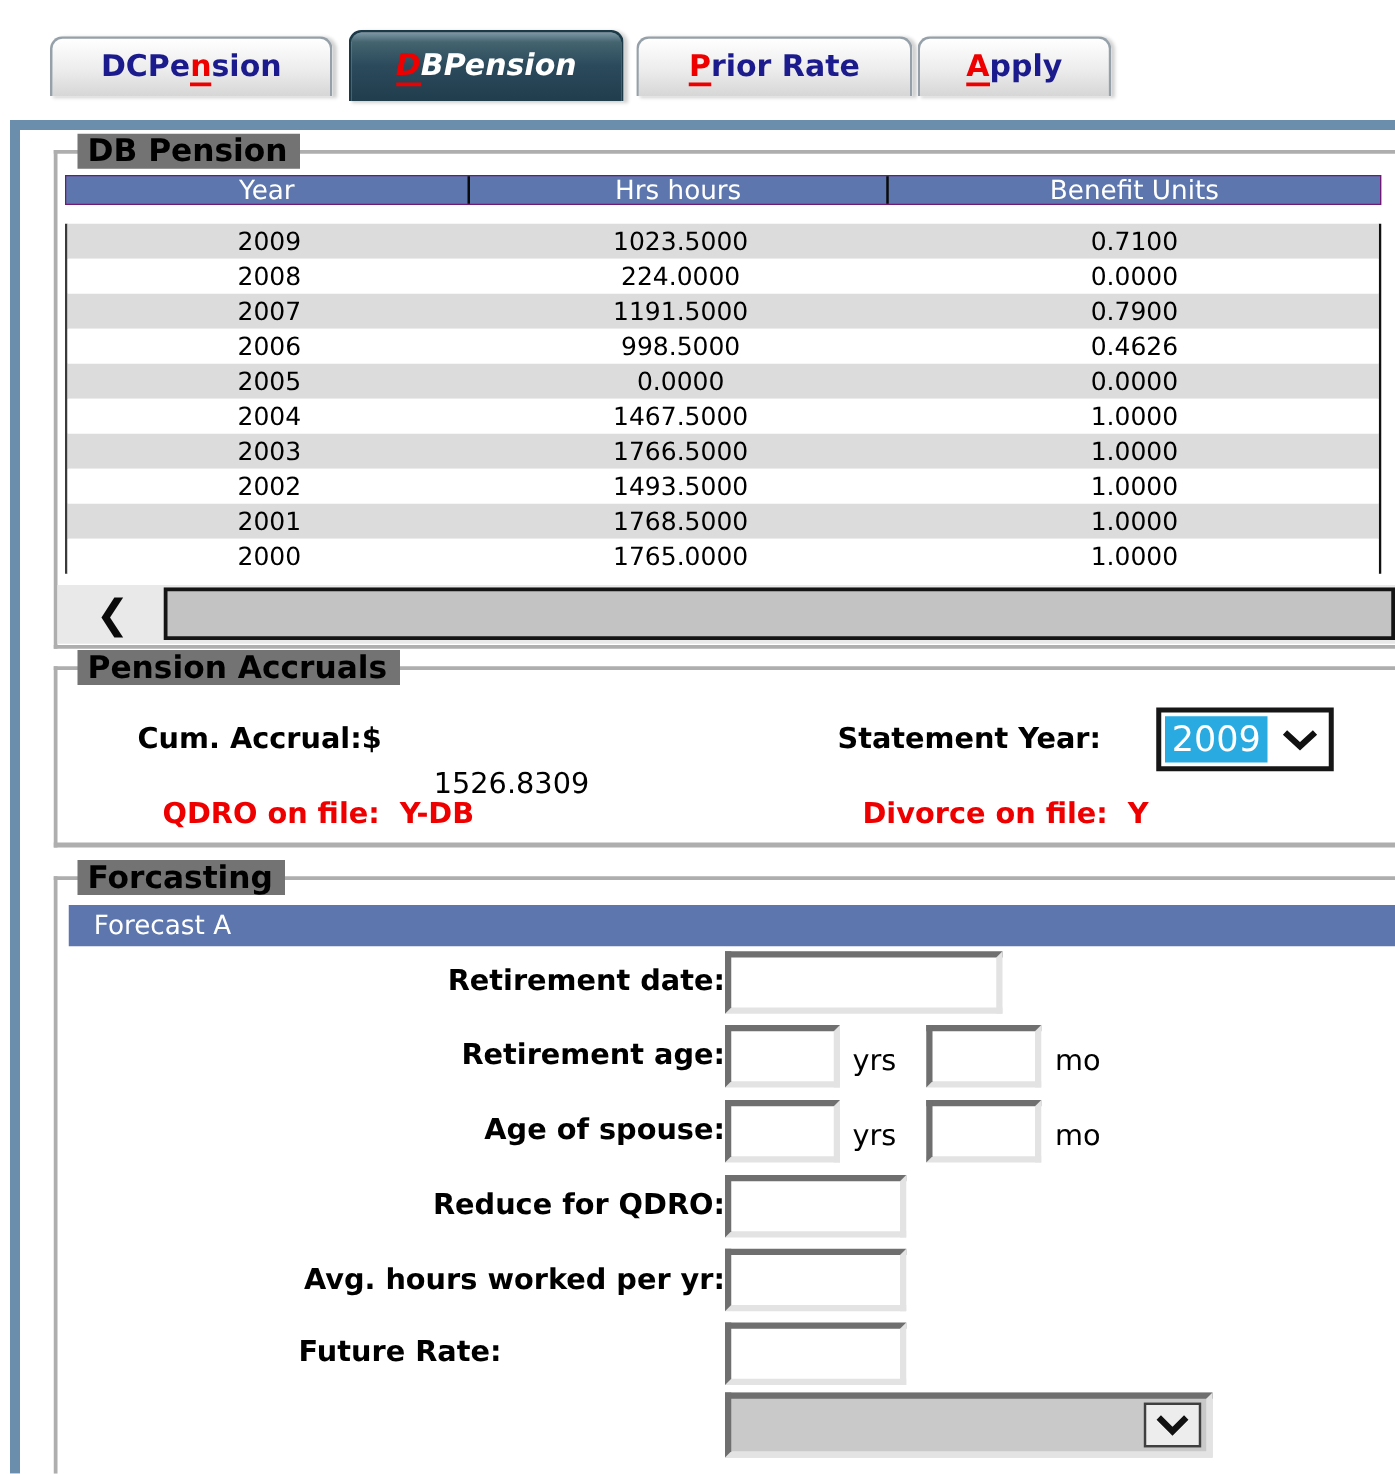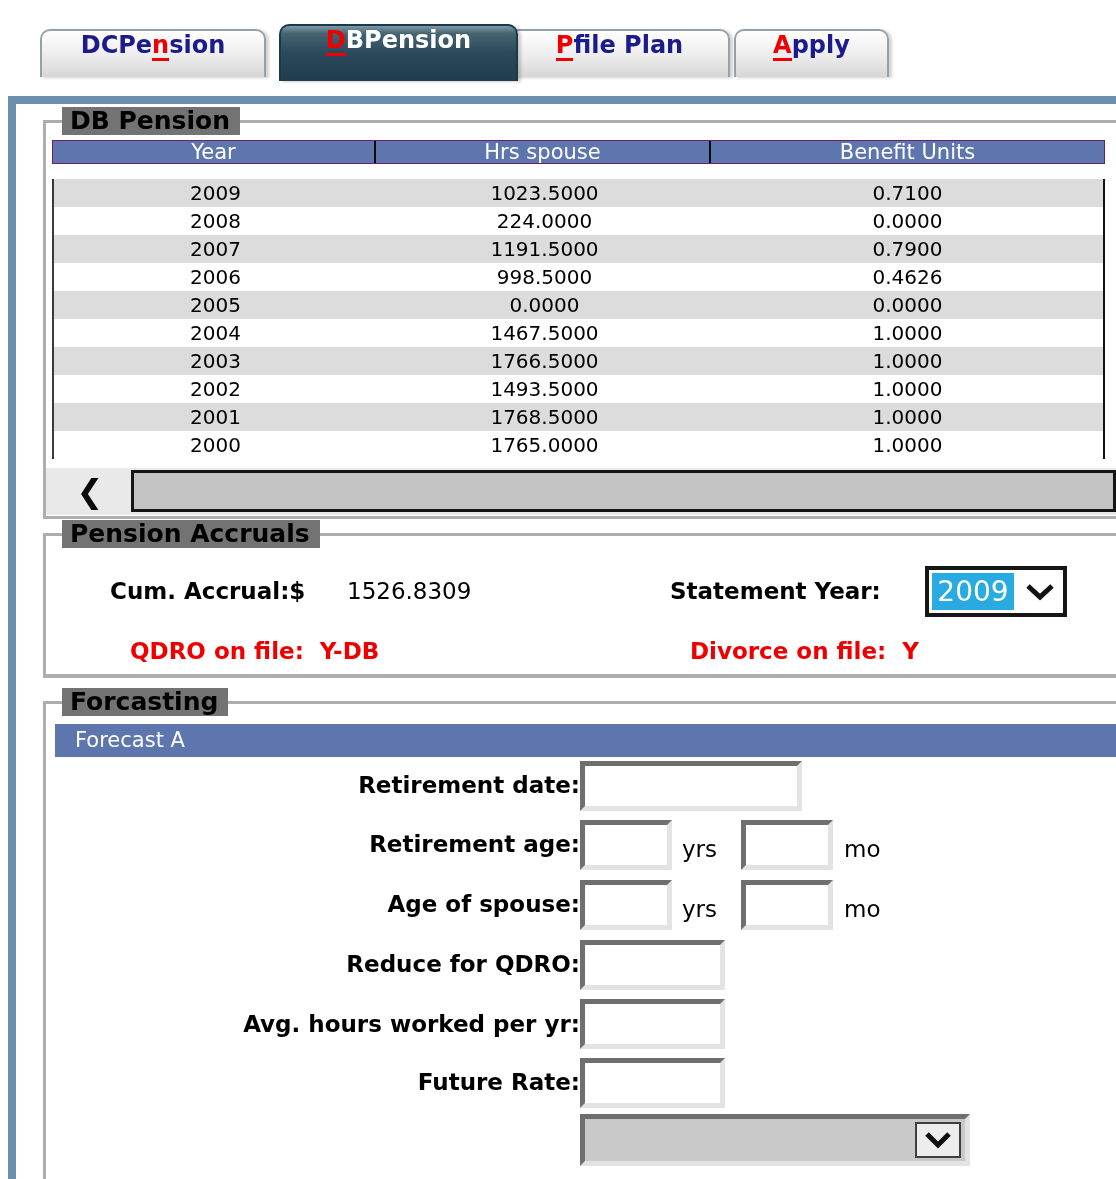--- a/index.html
+++ b/index.html
@@ -3,29 +3,29 @@
 <meta charset="utf-8">
 <style>
   html,body{margin:0;padding:0;background:#fff;}
   .canvas{position:relative;width:1116px;height:1179px;overflow:hidden;
           font-family:"DejaVu Sans","Liberation Sans",sans-serif;background:#fff;}
 
   
   .tab{position:absolute;top:29px;height:48px;border-radius:10px 10px 0 0;
        border:2px solid #96a0a8;border-bottom:none;box-sizing:border-box;
        background:linear-gradient(180deg,#ffffff 0%,#ececec 55%,#d6d6d6 100%);
-       display:flex;align-items:flex-start;justify-content:center;
+       display:flex;align-items:center;justify-content:center;
        font-size:24px;font-weight:bold;color:var(--tab-navy);
        box-shadow:3px 1px 3px rgba(0,0,0,.18);cursor:default;}
   .tab.active{top:24px;height:57px;color:#fff;border-color:#1c3947;
        background:linear-gradient(180deg,#7d98a7 0%,#44646f 14%,var(--active-tab-dark) 48%,#203d4c 100%);
        z-index:3;}
   .tab .mn{color:var(--alert-red);display:inline-block;border-bottom:3px solid var(--alert-red);line-height:1.05;}
   .tab1{left:40px;width:226px;}
-  .tab2{left:279px;width:239px;}
+  .tab2{left:279px;width:220px;font-style:italic;}
   .tab3{left:509px;width:221px;}
   .tab4{left:734px;width:155px;}
 
   
   .panel{position:absolute;left:8px;top:96px;width:1108px;height:1083px;
          border-top:8px solid var(--panel-border);border-left:8px solid var(--panel-border);
          box-sizing:border-box;background:#fff;}
 
   
   .groupbox{position:absolute;box-sizing:border-box;border:3px solid #aeaeae;border-right:none;background:transparent;}
@@ -52,21 +52,21 @@
   .hscroll-bg{position:absolute;left:46px;top:468px;width:1070px;height:47px;background:#e9e9e9;}
   .hscroll-btn{position:absolute;left:54px;top:470px;width:72px;height:42px;background:#e9e9e9;
                display:flex;align-items:center;justify-content:center;
                font-size:32px;font-weight:bold;color:#0a0a0a;cursor:pointer;}
   .hscroll-track{position:absolute;left:131px;top:470px;width:985px;height:42px;
                  background:#c3c3c3;border:3px solid #141414;box-sizing:border-box;cursor:pointer;}
 
   
   .txt{position:absolute;white-space:nowrap;}
   .lbl-b{font-size:23px;font-weight:bold;color:#000;}
-  .val-r{font-size:23px;font-weight:normal;color:#000;}
+  .val-r{font-size:23px;font-weight:normal;color:#000;margin-top:36px;}
   .red-b{font-size:23px;font-weight:bold;color:var(--alert-red);}
 
   .sy-combo{position:absolute;left:925px;top:566px;width:142px;height:51px;box-sizing:border-box;
             border:4px solid #161616;background:#fff;display:flex;align-items:stretch;cursor:pointer;}
   .sy-value{margin:3px;width:82px;background:var(--highlight-blue);color:#fff;font-size:28px;
             display:flex;align-items:center;justify-content:center;}
   .sy-btn{flex:1;display:flex;align-items:center;justify-content:center;}
 
   
   .fc-banner{position:absolute;left:55px;top:724px;width:1061px;height:33px;background:var(--header-blue);
@@ -86,36 +86,36 @@
 
 <div class="canvas">
 
   <div class="tab tab1">
     <span><span>DCPe</span><span class="mn">n</span><span>sion</span></span>
   </div>
   <div class="tab tab2 active">
     <span><span></span><span class="mn">D</span><span>BPension</span></span>
   </div>
   <div class="tab tab3">
-    <span><span></span><span class="mn">P</span><span>file Plan</span></span>
+    <span><span></span><span class="mn">P</span><span>rior Rate</span></span>
   </div>
   <div class="tab tab4">
     <span><span></span><span class="mn">A</span><span>pply</span></span>
   </div>
 
   <div class="panel"></div>
 
   <div class="groupbox gb-db">
     <span class="gb-label">DB Pension</span>
   </div>
 
   <div class="ptable">
     <div class="thead">
       <div class="th c0">Year</div>
-      <div class="th c1">Hrs spouse</div>
+      <div class="th c1">Hrs hours</div>
       <div class="th c2">Benefit Units</div>
     </div>
     <div class="tbody">
         <div class="trow">
           <div class="tcell c0">2009</div>
           <div class="tcell c1">1023.5000</div>
           <div class="tcell c2">0.7100</div>
         </div>
         <div class="trow">
           <div class="tcell c0">2008</div>
@@ -215,21 +215,21 @@
   <div class="suffix" style="left:682px;top:896px;">yrs</div>
   <input class="fld" style="left: 741px; top: 880px; width: 92px; height: 50px;" value="">
   <div class="suffix" style="left:844px;top:896px;">mo</div>
 
   <div class="f-label" style="top:951px;">Reduce for QDRO:</div>
   <input class="fld" style="left: 580px; top: 940px; width: 145px; height: 50px;" value="">
 
   <div class="f-label" style="top:1011px;">Avg. hours worked per yr:</div>
   <input class="fld" style="left: 580px; top: 999px; width: 145px; height: 50px;" value="">
 
-  <div class="f-label" style="top:1069px;">Future Rate:</div>
+  <div class="f-label" style="top:1069px;text-align:center;">Future Rate:</div>
   <input class="fld" style="left: 580px; top: 1058px; width: 145px; height: 50px;" value="">
 
   <div class="pt-combo">
     <span></span>
     <span class="pt-btn">
       <svg width="28" height="18" viewBox="0 0 28 18">
           <polyline points="3,3 14,14 25,3" fill="none" stroke="#111" stroke-width="5"></polyline>
         </svg>
     </span>
   </div>

